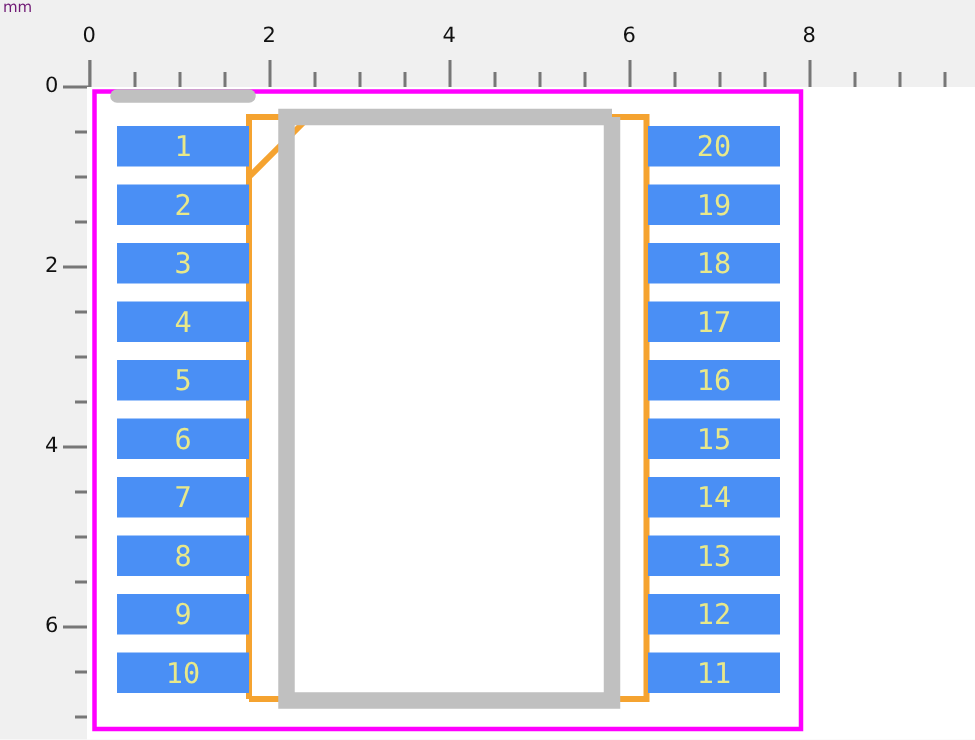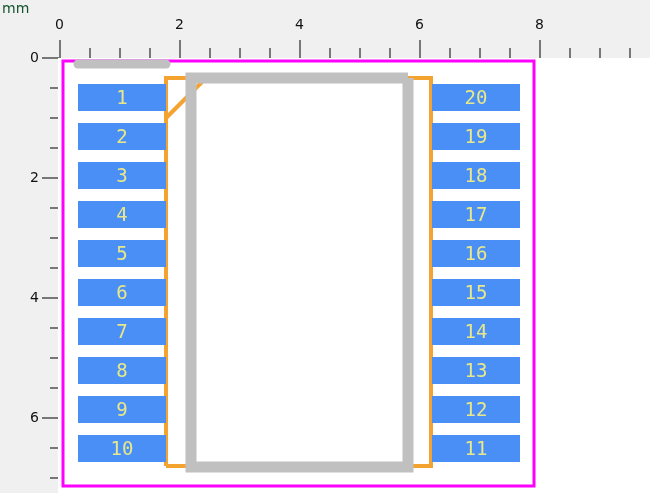--- a/index.html
+++ b/index.html
@@ -1,17 +1,17 @@
 <!DOCTYPE html>
 <html><head>
 <meta charset="utf-8">
 <style>
   html, body { margin:0; padding:0; }
   body { width:650px; height:493px; background:#f0f0f0; position:relative; overflow:hidden; font-family:"DejaVu Sans", "Liberation Sans", sans-serif; }
-  .unit { position:absolute; left:2px; top:0px; font-size:14px; color:#14532d; }
+  .unit { position:absolute; left:2px; top:0px; font-size:10px; color:#701a75; }
   .ruler-top { position:absolute; left:0; top:0; width:650px; height:58px; }
   .ruler-left { position:absolute; left:0; top:0; width:58px; height:493px; }
   .tick-lbl { position:absolute; font-size:14px; color:#111; }
   .canvas { position:absolute; left:58px; top:58px; width:592px; height:435px; background:#ffffff; }
   svg.board { position:absolute; left:0; top:0; }
   .pad-label { font-family:"DejaVu Sans Mono", "Liberation Mono", monospace; }
 </style>
 </head>
 <body>
 

